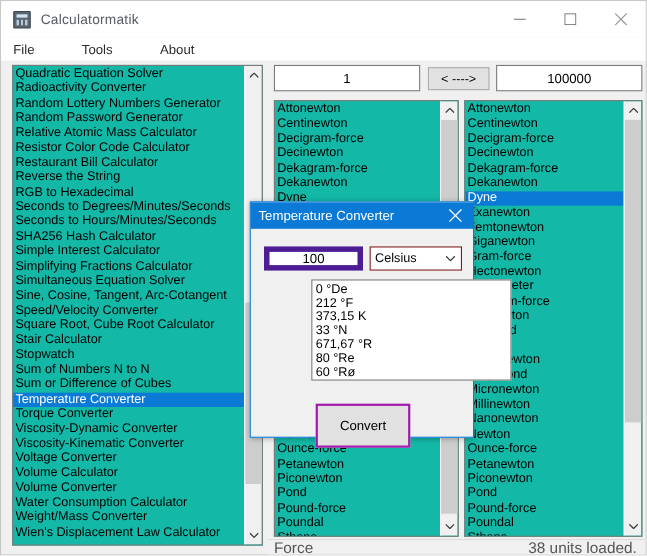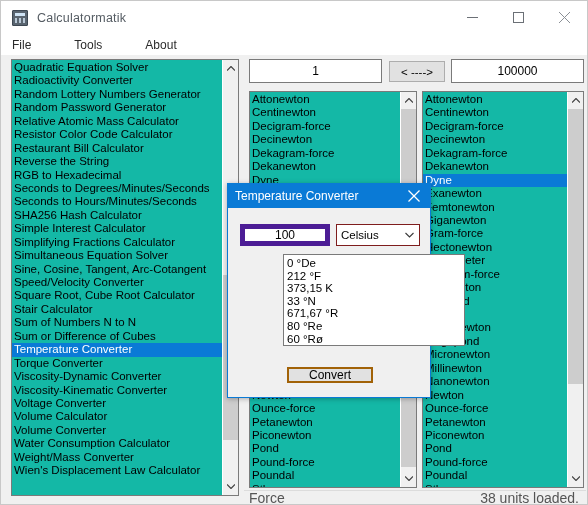--- a/index.html
+++ b/index.html
@@ -199,23 +199,23 @@
     border: 1px solid #7a7a7a;
     font-size: 11.5px;
     line-height: 12.6px;
     color: #000;
     padding: 2px 0 0 3px;
     overflow: hidden;
     margin-left: 44px;
   }
   #convert-btn {
     position: absolute; left: 59px; top: 183px;
-    width: 86px; height: 16px;
+    width: 86px; height: 40px;
     background: #e1e1e1;
-    border: 2px solid #a16207;
+    border: 2px solid #a21caf;
     font-size: 12px; color: #000;
     display: flex; align-items: center; justify-content: center;
   }
 </style>
 </head>
 <body>
 
 <div id="app">
 
   <div id="titlebar">
@@ -261,20 +261,21 @@
         <div>Seconds to Degrees/Minutes/Seconds</div>
         <div>Seconds to Hours/Minutes/Seconds</div>
         <div>SHA256 Hash Calculator</div>
         <div>Simple Interest Calculator</div>
         <div>Simplifying Fractions Calculator</div>
         <div>Simultaneous Equation Solver</div>
         <div>Sine, Cosine, Tangent, Arc-Cotangent</div>
         <div>Speed/Velocity Converter</div>
         <div>Square Root, Cube Root Calculator</div>
         <div>Stair Calculator</div>
+        <div>Stopwatch</div>
         <div>Sum of Numbers N to N</div>
         <div>Sum or Difference of Cubes</div>
         <div class="sel">Temperature Converter</div>
         <div>Torque Converter</div>
         <div>Viscosity-Dynamic Converter</div>
         <div>Viscosity-Kinematic Converter</div>
         <div>Voltage Converter</div>
         <div>Volume Calculator</div>
         <div>Volume Converter</div>
         <div>Water Consumption Calculator</div>

